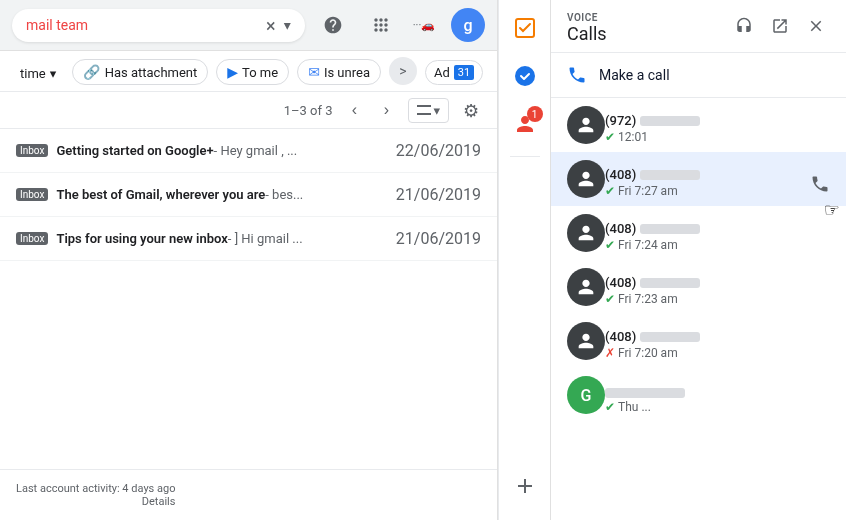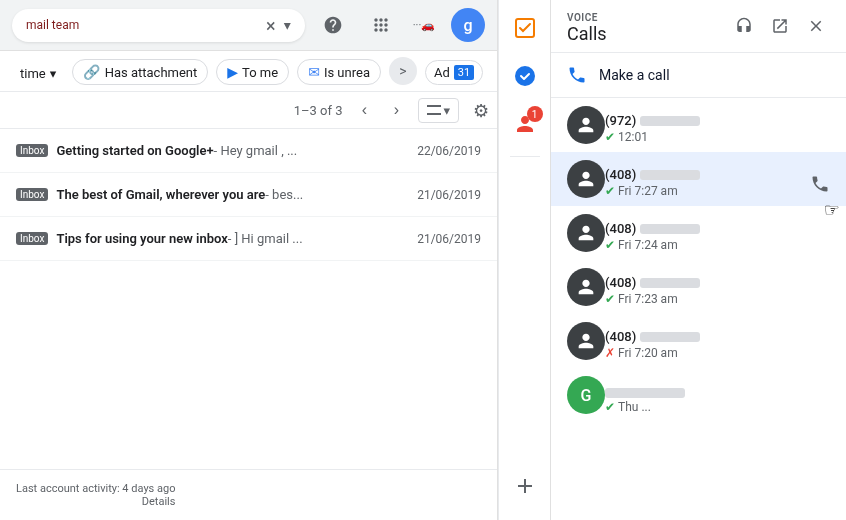--- a/index.html
+++ b/index.html
@@ -40,22 +40,22 @@
       background: #fff;
       border-radius: 24px;
       padding: 6px 14px;
       gap: 8px;
       flex: 1;
       max-width: 340px;
       box-shadow: 0 1px 3px rgba(0,0,0,0.1);
     }
 
     .search-text {
-      font-size: 12px;
-      color: #7f1d1d;
+      font-size: 14px;
+      color: #ef4444;
       flex: 1;
     }
 
     .search-close {
       color: #5f6368;
       cursor: pointer;
       font-size: 18px;
     }
 
     .search-dropdown {
@@ -159,21 +159,21 @@
       border-radius: 16px;
       font-size: 13px;
       color: #202124;
       cursor: pointer;
     }
 
     
     .toolbar-row {
       display: flex;
       align-items: center;
-      padding: 4px 2px;
+      padding: 4px 12px;
       background: #fff;
       border-bottom: 1px solid #e8eaed;
       gap: 8px;
     }
 
     .pagination-text {
       font-size: 13px;
       color: #5f6368;
       margin-left: auto;
     }
@@ -257,21 +257,21 @@
       overflow: hidden;
       text-overflow: ellipsis;
     }
 
     .email-snippet {
       color: #5f6368;
       font-weight: 400;
     }
 
     .email-date {
-      font-size: 12px;
+      font-size: 16px;
       color: #5f6368;
       white-space: nowrap;
       margin-left: 8px;
     }
 
     
     .gmail-footer {
       padding: 12px 16px;
       font-size: 12px;
       color: #5f6368;

